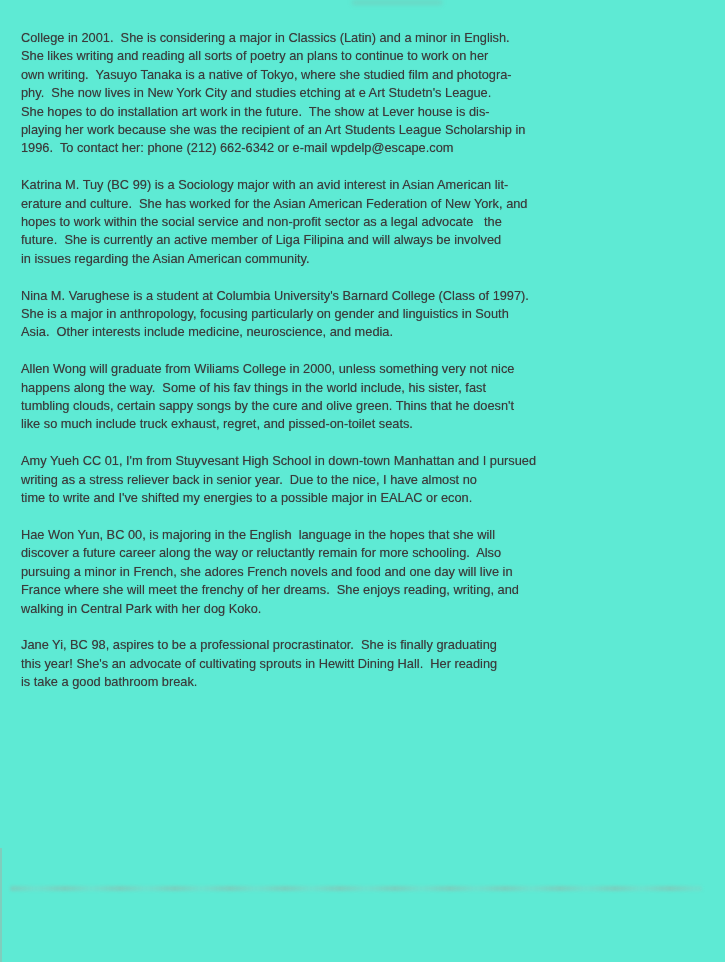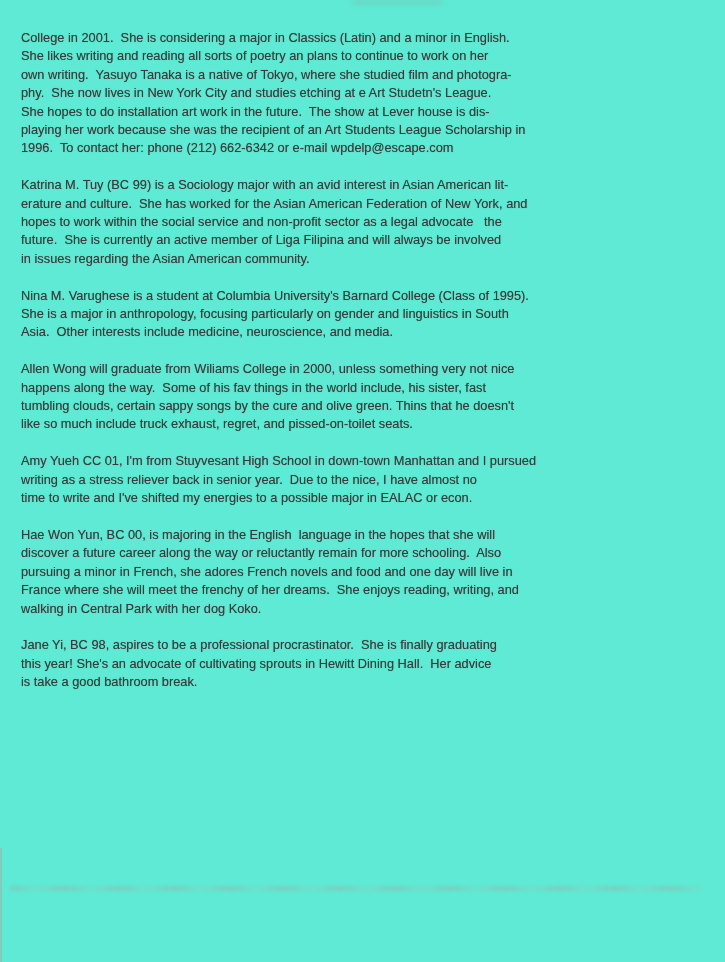--- a/index.html
+++ b/index.html
@@ -76,35 +76,35 @@
 own writing.  Yasuyo Tanaka is a native of Tokyo, where she studied film and photogra-
 phy.  She now lives in New York City and studies etching at e Art Studetn's League.
 She hopes to do installation art work in the future.  The show at Lever house is dis-
 playing her work because she was the recipient of an Art Students League Scholarship in
 1996.  To contact her: phone (212) 662-6342 or e-mail wpdelp@escape.com</p>
     <p class="para">Katrina M. Tuy (BC 99) is a Sociology major with an avid interest in Asian American lit-
 erature and culture.  She has worked for the Asian American Federation of New York, and
 hopes to work within the social service and non-profit sector as a legal advocate   the
 future.  She is currently an active member of Liga Filipina and will always be involved
 in issues regarding the Asian American community.</p>
-    <p class="para">Nina M. Varughese is a student at Columbia University's Barnard College (Class of 1995).
+    <p class="para">Nina M. Varughese is a student at Columbia University's Barnard College (Class of 1997).
 She is a major in anthropology, focusing particularly on gender and linguistics in South
 Asia.  Other interests include medicine, neuroscience, and media.</p>
     <p class="para">Allen Wong will graduate from Wiliams College in 2000, unless something very not nice
 happens along the way.  Some of his fav things in the world include, his sister, fast
 tumbling clouds, certain sappy songs by the cure and olive green. Thins that he doesn't
 like so much include truck exhaust, regret, and pissed-on-toilet seats.</p>
     <p class="para">Amy Yueh CC 01, I'm from Stuyvesant High School in down-town Manhattan and I pursued
 writing as a stress reliever back in senior year.  Due to the nice, I have almost no
 time to write and I've shifted my energies to a possible major in EALAC or econ.</p>
     <p class="para">Hae Won Yun, BC 00, is majoring in the English  language in the hopes that she will
 discover a future career along the way or reluctantly remain for more schooling.  Also
 pursuing a minor in French, she adores French novels and food and one day will live in
 France where she will meet the frenchy of her dreams.  She enjoys reading, writing, and
 walking in Central Park with her dog Koko.</p>
     <p class="para">Jane Yi, BC 98, aspires to be a professional procrastinator.  She is finally graduating
-this year! She's an advocate of cultivating sprouts in Hewitt Dining Hall.  Her advice
+this year! She's an advocate of cultivating sprouts in Hewitt Dining Hall.  Her reading
 is take a good bathroom break.</p>
   </div>
 
   <div class="smudge-line"></div>
   <div class="edge-left"></div>
 </div>
 
 </body></html>

